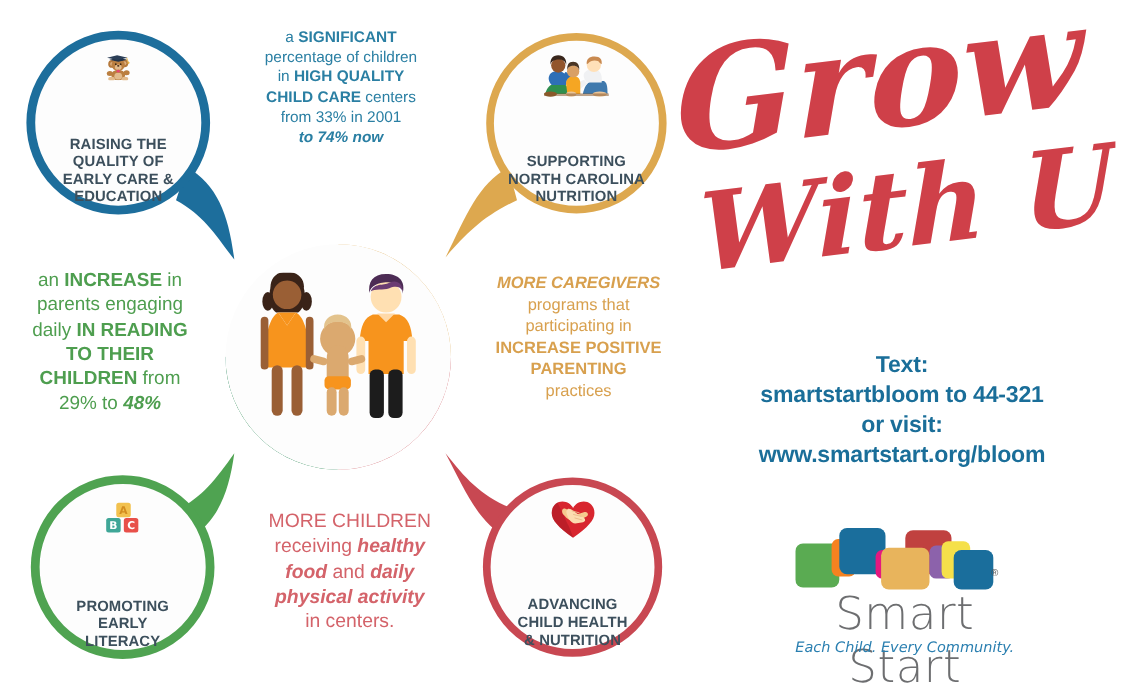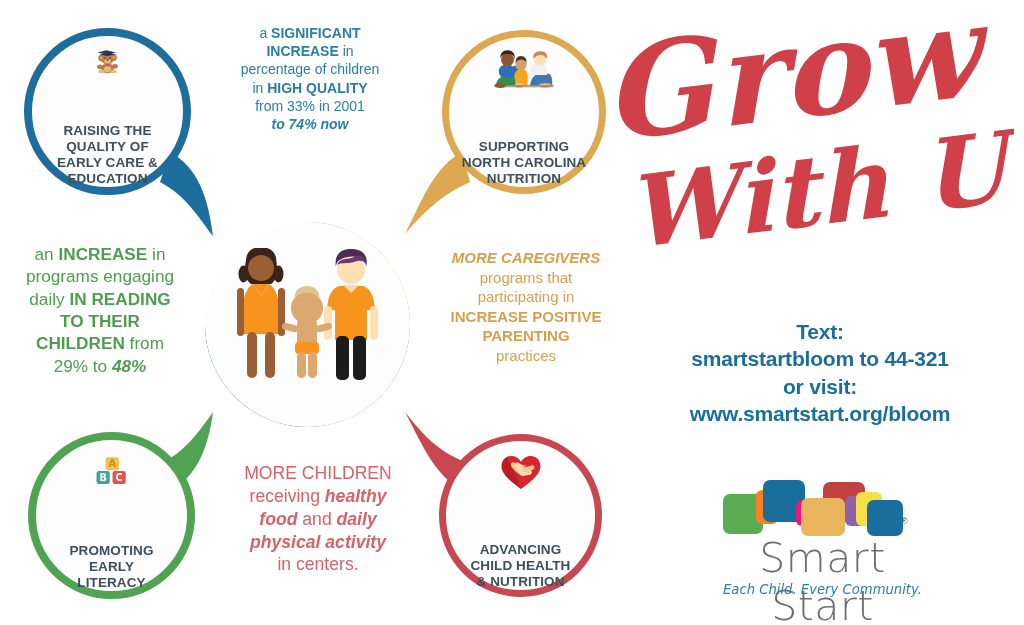--- a/index.html
+++ b/index.html
@@ -275,30 +275,30 @@
       <rect x="68" y="94" width="24" height="12" rx="4" fill="#f7941d"></rect>
       <rect x="55" y="76" width="16" height="7" rx="3.5" fill="#dba96f" transform="rotate(14 63 79)"></rect>
       <rect x="89" y="76" width="16" height="7" rx="3.5" fill="#dba96f" transform="rotate(-14 97 79)"></rect>
       <rect x="70" y="104" width="9" height="26" rx="4.5" fill="#dba96f"></rect>
       <rect x="81" y="104" width="9" height="26" rx="4.5" fill="#dba96f"></rect>
     </svg>
   </div>
 
   <div class="para" id="p-childcare" style="left:204px;top:24px;width:212px;font-size:14px;color:#2a7fa3;">
       <div><span>a </span><span class="b">SIGNIFICANT</span></div>
-      <div><span class="b">INCREASE</span><span> in</span></div>
       <div><span>percentage of children</span></div>
       <div><span>in </span><span class="b">HIGH QUALITY</span></div>
+      <div><span class="b">CHILD CARE</span><span> centers</span></div>
       <div><span>from 33% in 2001</span></div>
       <div><span class="bi">to 74% now</span></div>
     </div>
 
   <div class="para" id="p-reading" style="left:2px;top:243px;width:196px;font-size:17.2px;color:#4e9e4f;">
       <div><span>an </span><span class="b">INCREASE</span><span> in</span></div>
-      <div><span>programs engaging</span></div>
+      <div><span>parents engaging</span></div>
       <div><span>daily </span><span class="b">IN READING</span></div>
       <div><span class="b">TO THEIR</span></div>
       <div><span class="b">CHILDREN</span><span> from</span></div>
       <div><span>29% to </span><span class="bi">48%</span></div>
     </div>
 
   <div class="para" id="p-caregivers" style="left:424px;top:248px;width:204px;font-size:15px;color:#d8a04e;">
       <div><span class="bi">MORE CAREGIVERS</span></div>
       <div><span>programs that</span></div>
       <div><span>participating in</span></div>

